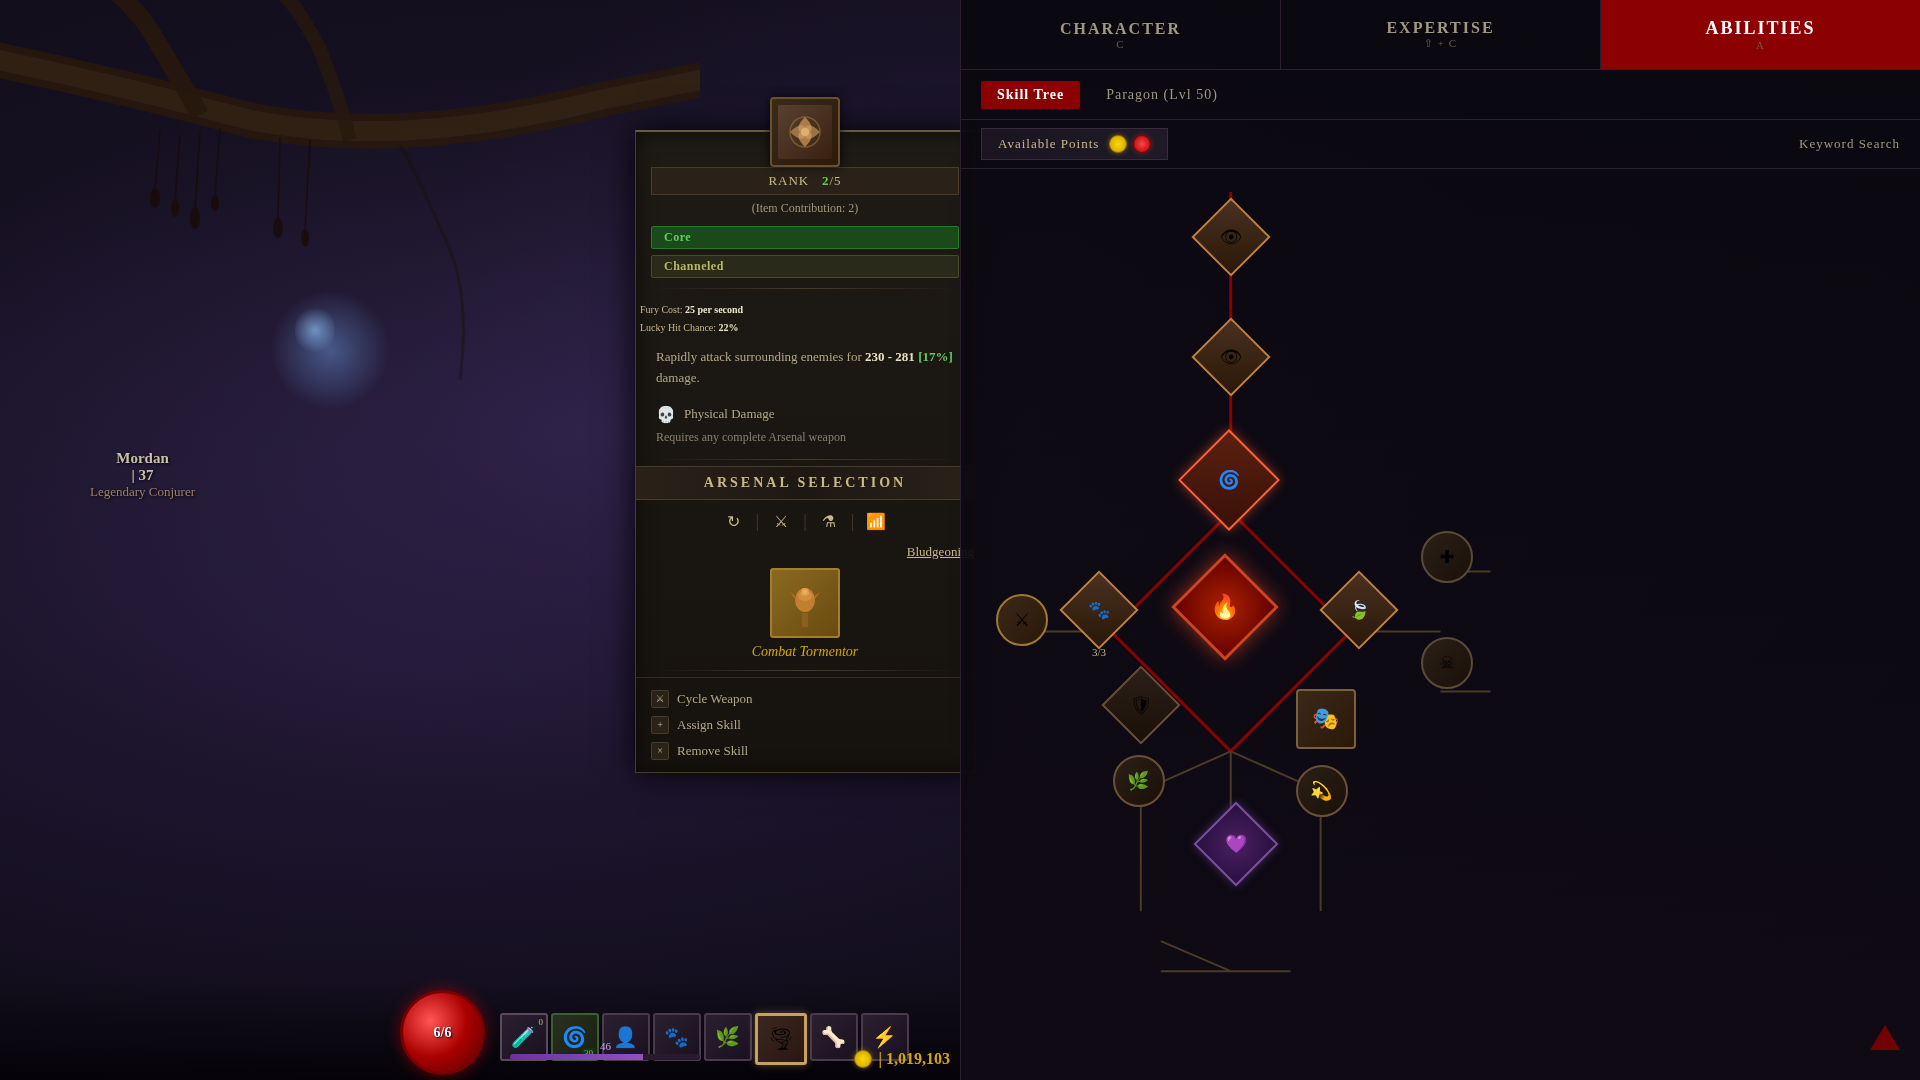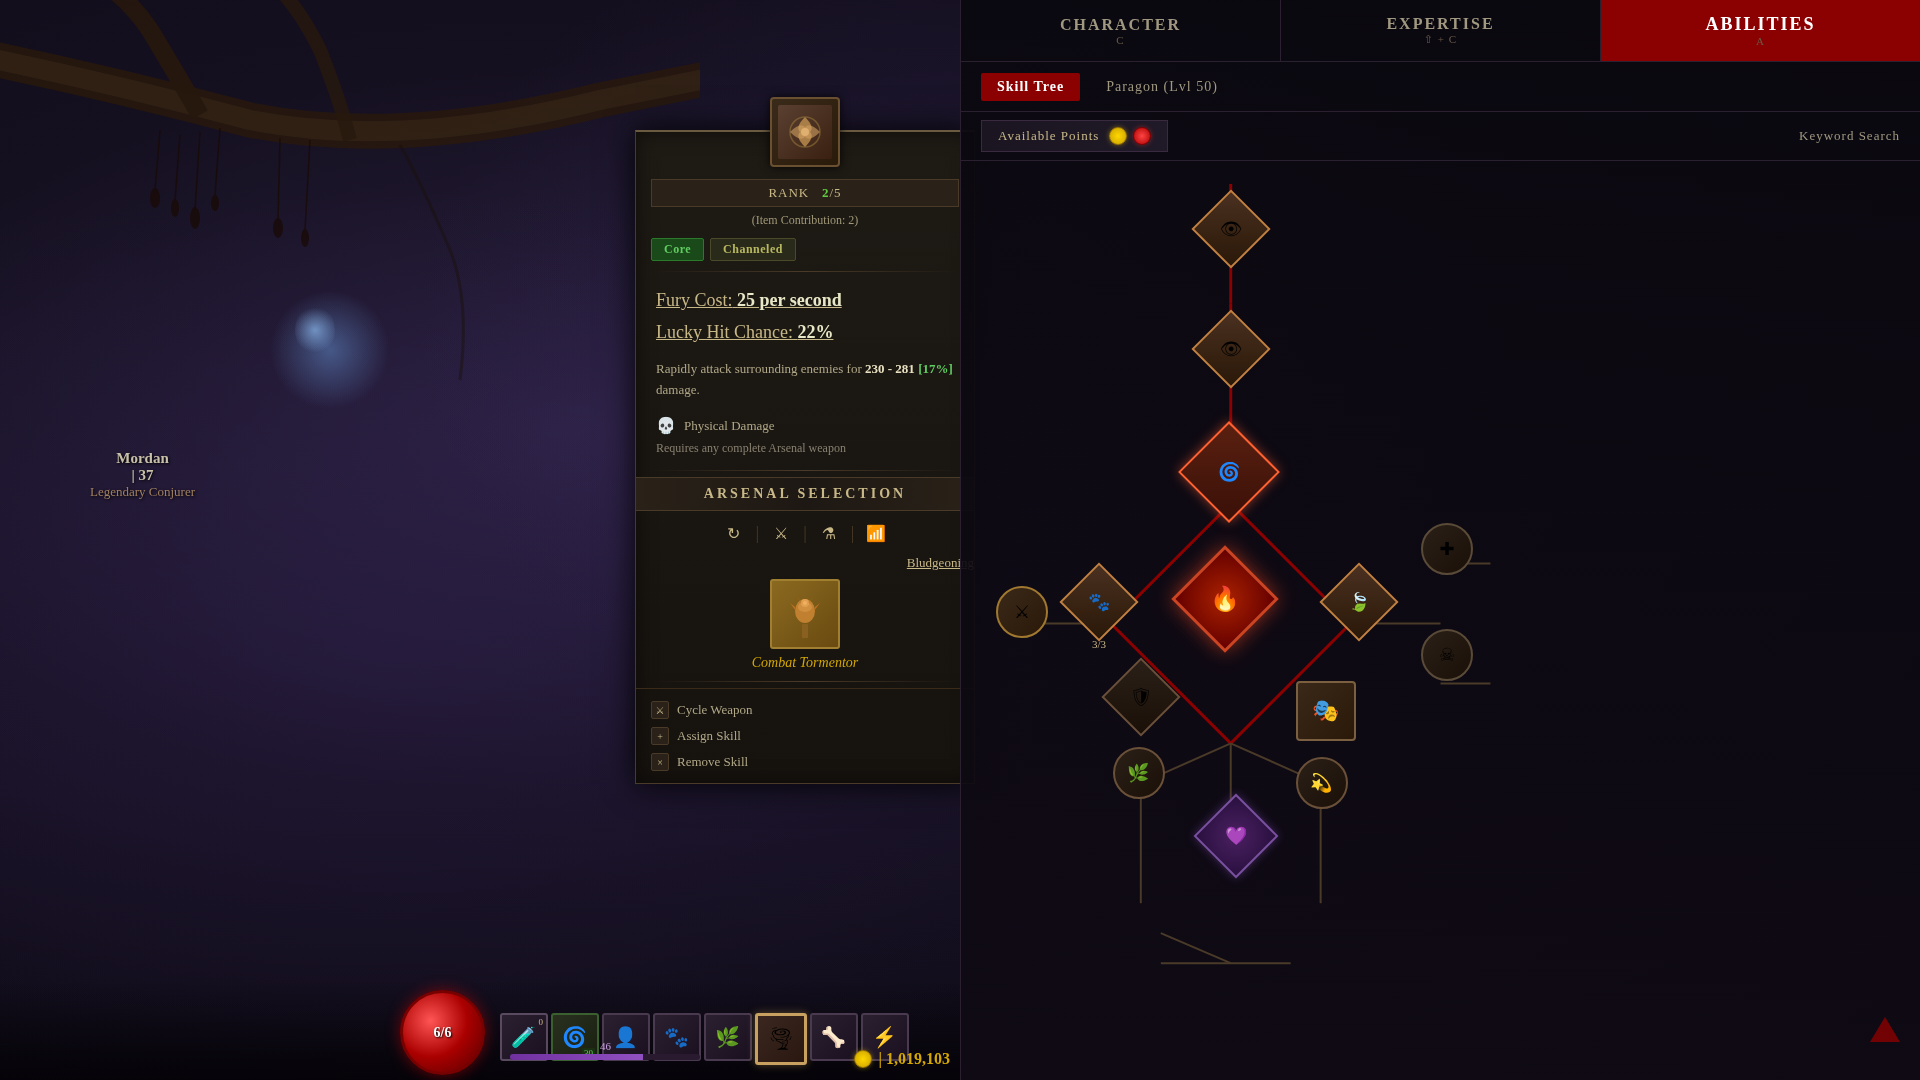--- a/index.html
+++ b/index.html
@@ -98,21 +98,21 @@
       color: #e8d8b0;
       font-size: 22px;
       font-style: italic;
       margin: 10px 0 8px;
       letter-spacing: 1px;
     }
 
     .tooltip-rank-bar {
       background: #2a2218;
       border: 1px solid #4a3a28;
-      margin: 12px 15px 6px;
+      margin: 0 15px 6px;
       padding: 5px 10px;
       text-align: center;
       color: #c8b888;
       font-size: 13px;
       letter-spacing: 1px;
     }
 
     .rank-highlight {
       color: #60cc40;
       font-weight: bold;
@@ -123,20 +123,21 @@
       color: #a09878;
       font-size: 12px;
       margin-bottom: 10px;
     }
 
     .tooltip-tags {
       display: flex;
       gap: 6px;
       padding: 0 15px;
       margin-bottom: 10px;
+      flex-direction: column;
     }
 
     .tag {
       padding: 3px 12px;
       font-size: 12px;
       font-weight: bold;
       border-radius: 2px;
       letter-spacing: 0.5px;
     }
 
@@ -152,25 +153,24 @@
       color: #b8b860;
     }
 
     .tooltip-divider {
       height: 1px;
       background: linear-gradient(to right, transparent, #4a3a28, transparent);
       margin: 6px 15px;
     }
 
     .tooltip-stats {
-      padding: 6px 20px;
+      padding: 6px 4px;
       color: #c8b888;
-      font-size: 18px;
+      font-size: 10px;
       line-height: 1.8;
-      text-decoration: underline;
     }
 
     .tooltip-stats .stat-value {
       color: #e8e8c8;
       font-weight: bold;
     }
 
     .tooltip-description {
       padding: 4px 20px 10px;
       color: #b0a888;
@@ -303,21 +303,21 @@
       width: 960px;
       height: 1080px;
       background: linear-gradient(180deg, rgba(10,8,15,0.95) 0%, rgba(15,10,20,0.9) 100%);
       border-left: 1px solid #2a2030;
     }
 
     
     .top-nav {
       display: flex;
       align-items: stretch;
-      height: 62px;
+      height: 70px;
       border-bottom: 1px solid #2a2030;
     }
 
     .nav-item-label {
       color: #a09880;
       font-size: 16px;
       letter-spacing: 2px;
       font-weight: bold;
     }
 

